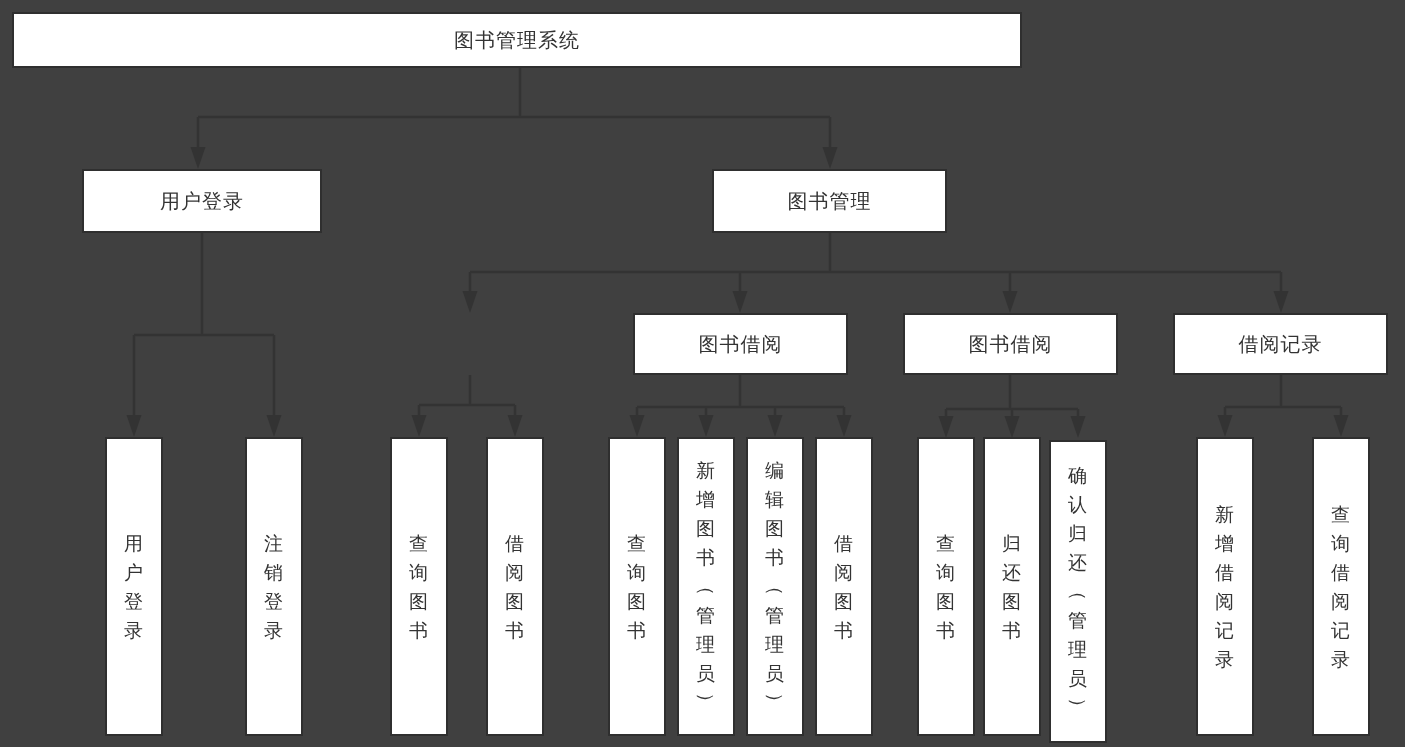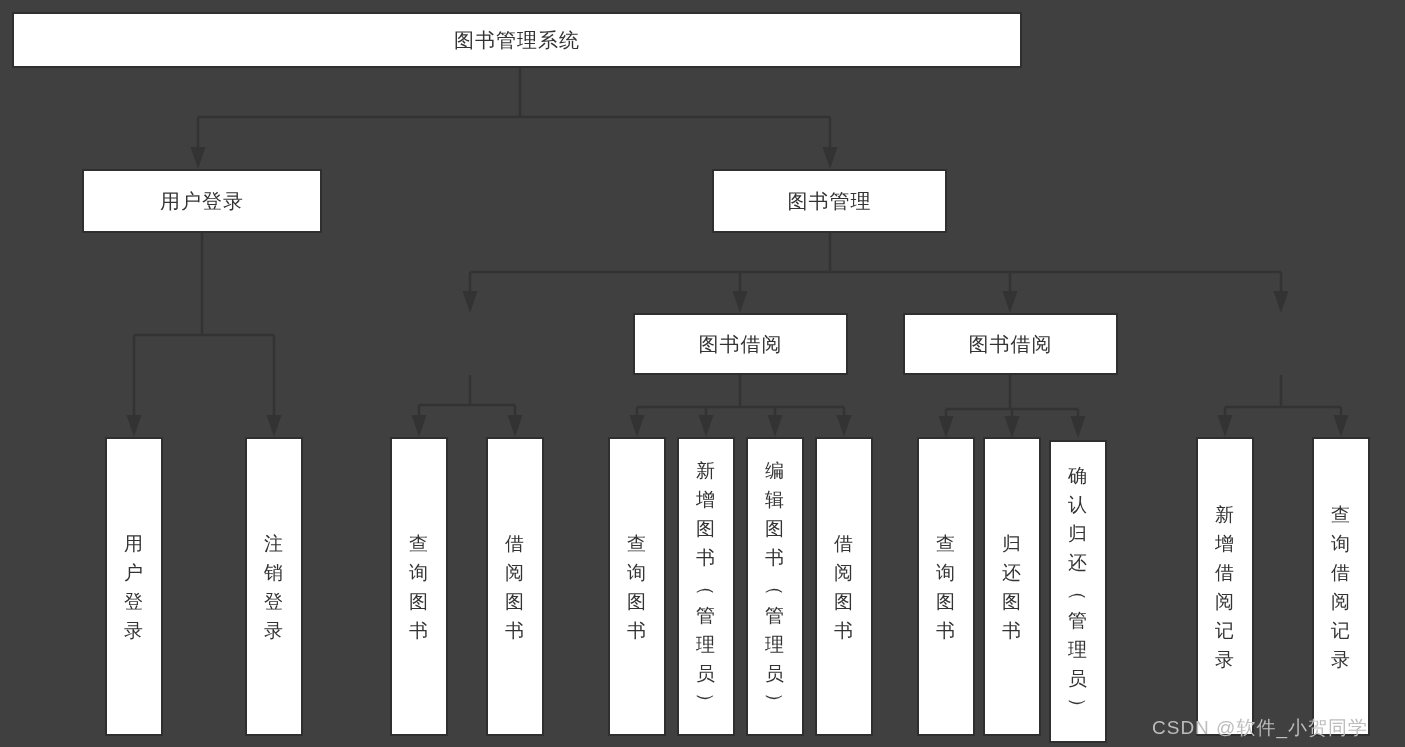--- a/index.html
+++ b/index.html
@@ -86,20 +86,23 @@
   <div class="box" style="left:712px;top:169px;width:235px;height:64px;">
     <span>图书管理</span>
   </div>
 
   <div class="box" style="left:633px;top:313px;width:215px;height:62px;">
     <span>图书借阅</span>
   </div>
   <div class="box" style="left:903px;top:313px;width:215px;height:62px;">
     <span>图书借阅</span>
   </div>
+  <div class="box" style="left:1173px;top:313px;width:215px;height:62px;">
+    <span>借阅记录</span>
+  </div>
 
   <div class="box leaf" style="left:105px;top:437px;width:58px;height:299px;">
     <div class="vtext">
         <span class="vchar">用</span>
         <span class="vchar">户</span>
         <span class="vchar">登</span>
         <span class="vchar">录</span>
       </div>
   </div>
   <div class="box leaf" style="left:245px;top:437px;width:58px;height:299px;">
@@ -215,15 +218,14 @@
     <div class="vtext">
         <span class="vchar">查</span>
         <span class="vchar">询</span>
         <span class="vchar">借</span>
         <span class="vchar">阅</span>
         <span class="vchar">记</span>
         <span class="vchar">录</span>
       </div>
   </div>
 
-  <div class="watermark">CSDN @软件_小贺同学</div>
 
 </div>
 
 </body></html>

